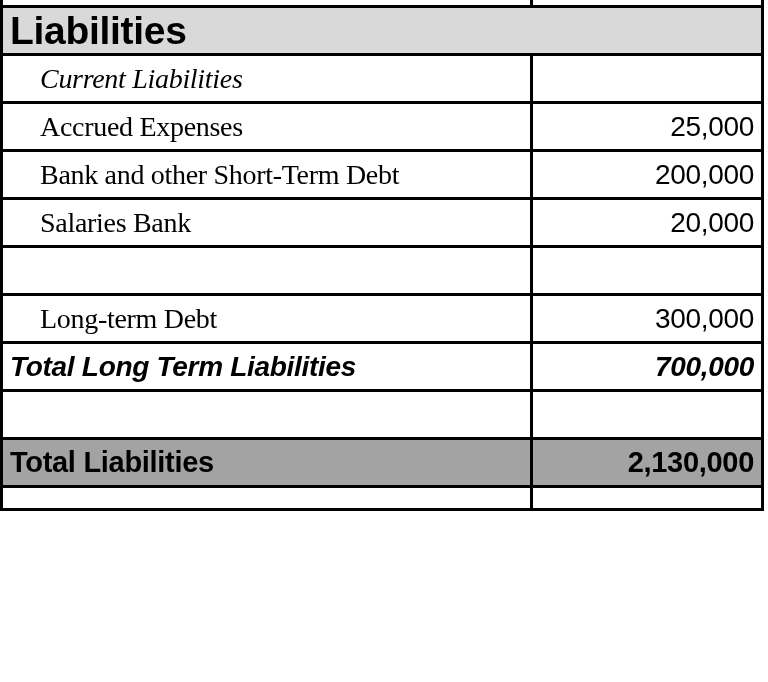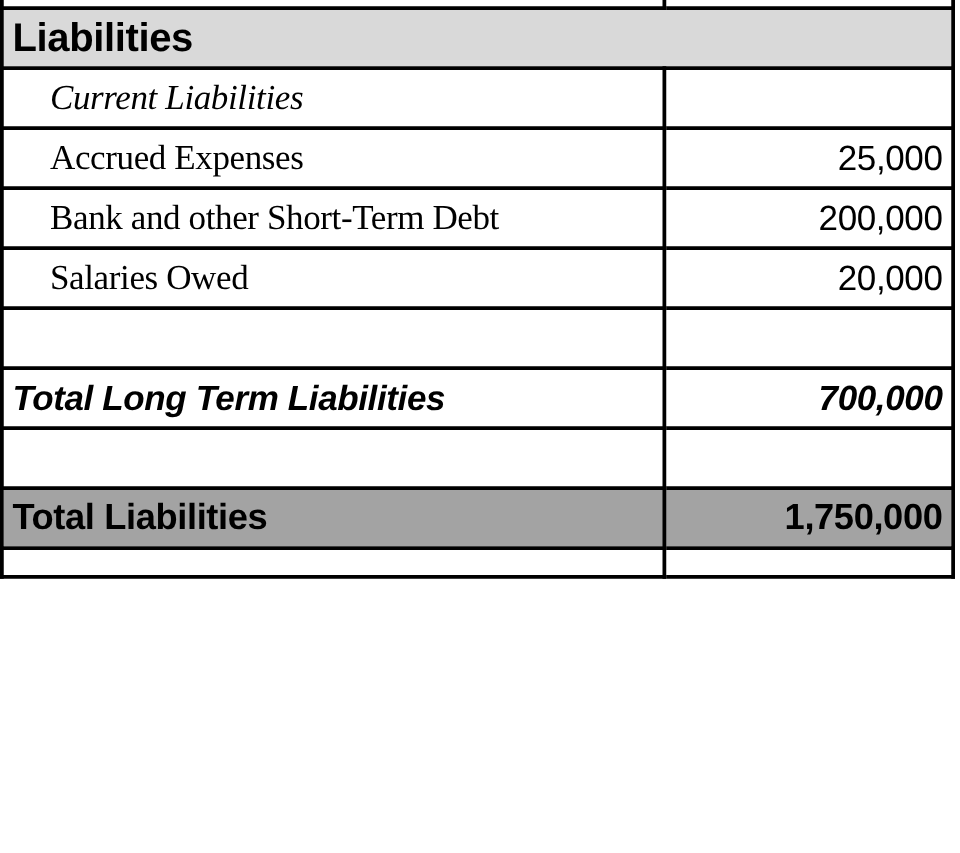--- a/index.html
+++ b/index.html
@@ -35,21 +35,21 @@
     padding: 0 6px;
   }
   tr.partial-top td { height: 5px; border-top: none; }
   tr.partial-bottom td { height: 20px; }
   td.lbl { padding-left: 7px; }
   td.ind { padding-left: 37px; font-family: Liberation Serif, serif; }
   td.val { text-align: right; padding-right: 7px; }
   tr.sec td {
     background: #d9d9d9;
     font-weight: bold;
-    font-size: 32px;
+    font-size: 39px;
   }
   tr.secw td { font-weight: bold; font-size: 29px; }
   tr.sub td.lbl { font-style: italic; }
   tr.tot td { font-weight: bold; font-style: italic; }
   tr.grand td {
     background: #a3a3a3;
     font-weight: bold;
     font-size: 29px;
   }
 </style>
@@ -83,46 +83,50 @@
       <td class="lbl ind">Accrued Expenses</td>
       <td class="val">25,000</td>
     </tr>
 
     <tr>
       <td class="lbl ind">Bank and other Short-Term Debt</td>
       <td class="val">200,000</td>
     </tr>
 
     <tr>
-      <td class="lbl ind">Salaries Owed</td>
+      <td class="lbl ind">Salaries Bank</td>
       <td class="val">20,000</td>
     </tr>
 
 
     <tr>
       <td class="lbl"></td>
       <td class="val"></td>
     </tr>
 
 
 
+    <tr>
+      <td class="lbl ind">Long-term Debt</td>
+      <td class="val">300,000</td>
+    </tr>
 
     <tr class="tot">
       <td class="lbl">Total Long Term Liabilities</td>
       <td class="val">700,000</td>
     </tr>
 
     <tr>
       <td class="lbl"></td>
       <td class="val"></td>
     </tr>
 
     <tr class="grand">
       <td class="lbl">Total Liabilities</td>
-      <td class="val">1,750,000</td>
+      <td class="val">2,130,000</td>
     </tr>
 
     <tr class="partial-bottom">
       <td class="lbl"></td>
       <td class="val"></td>
     </tr>
 
   </tbody>
     </table>
 </div>

